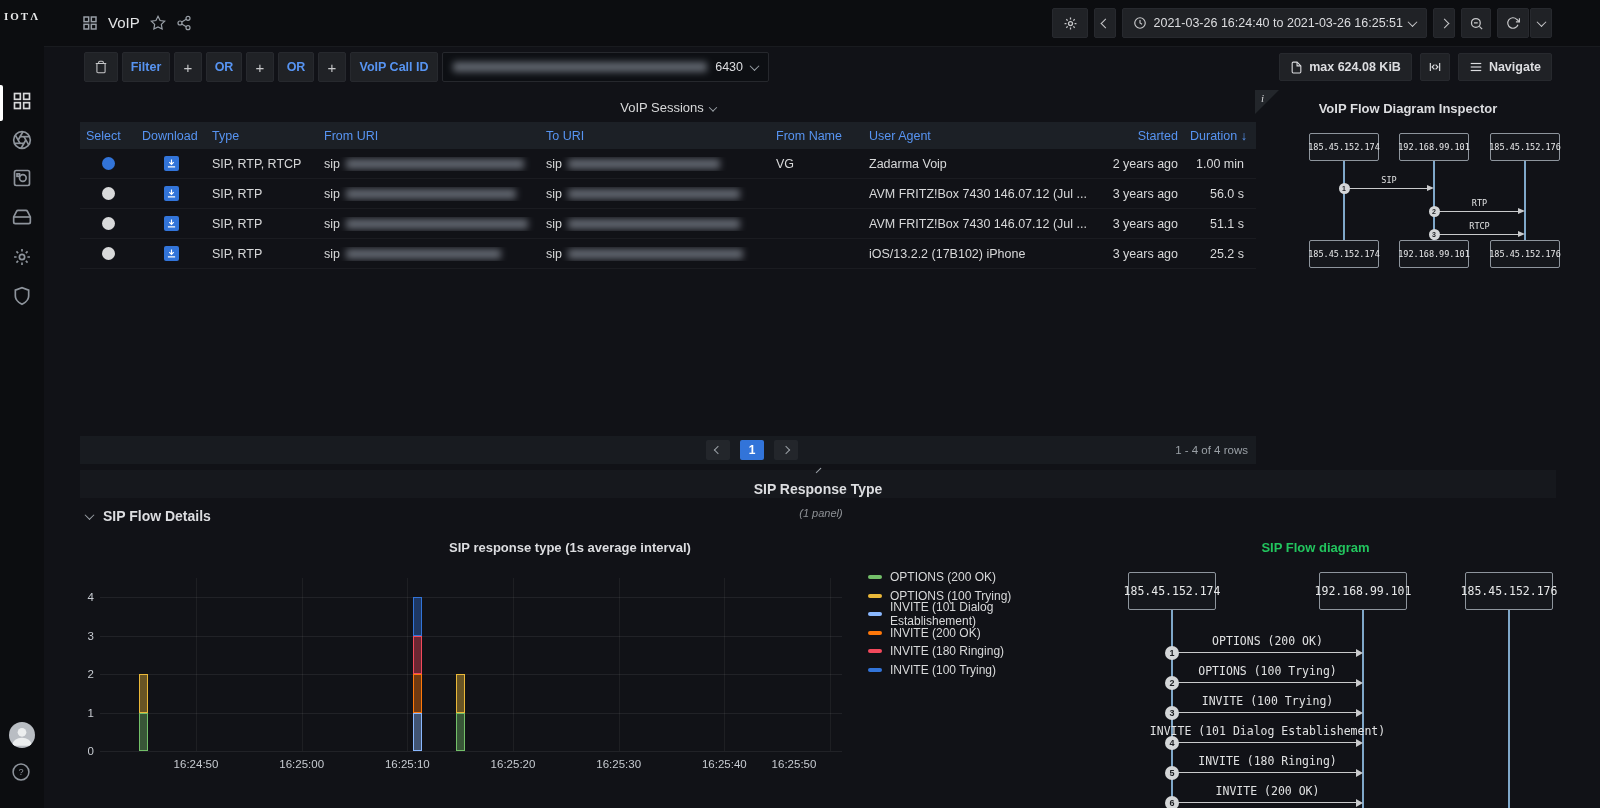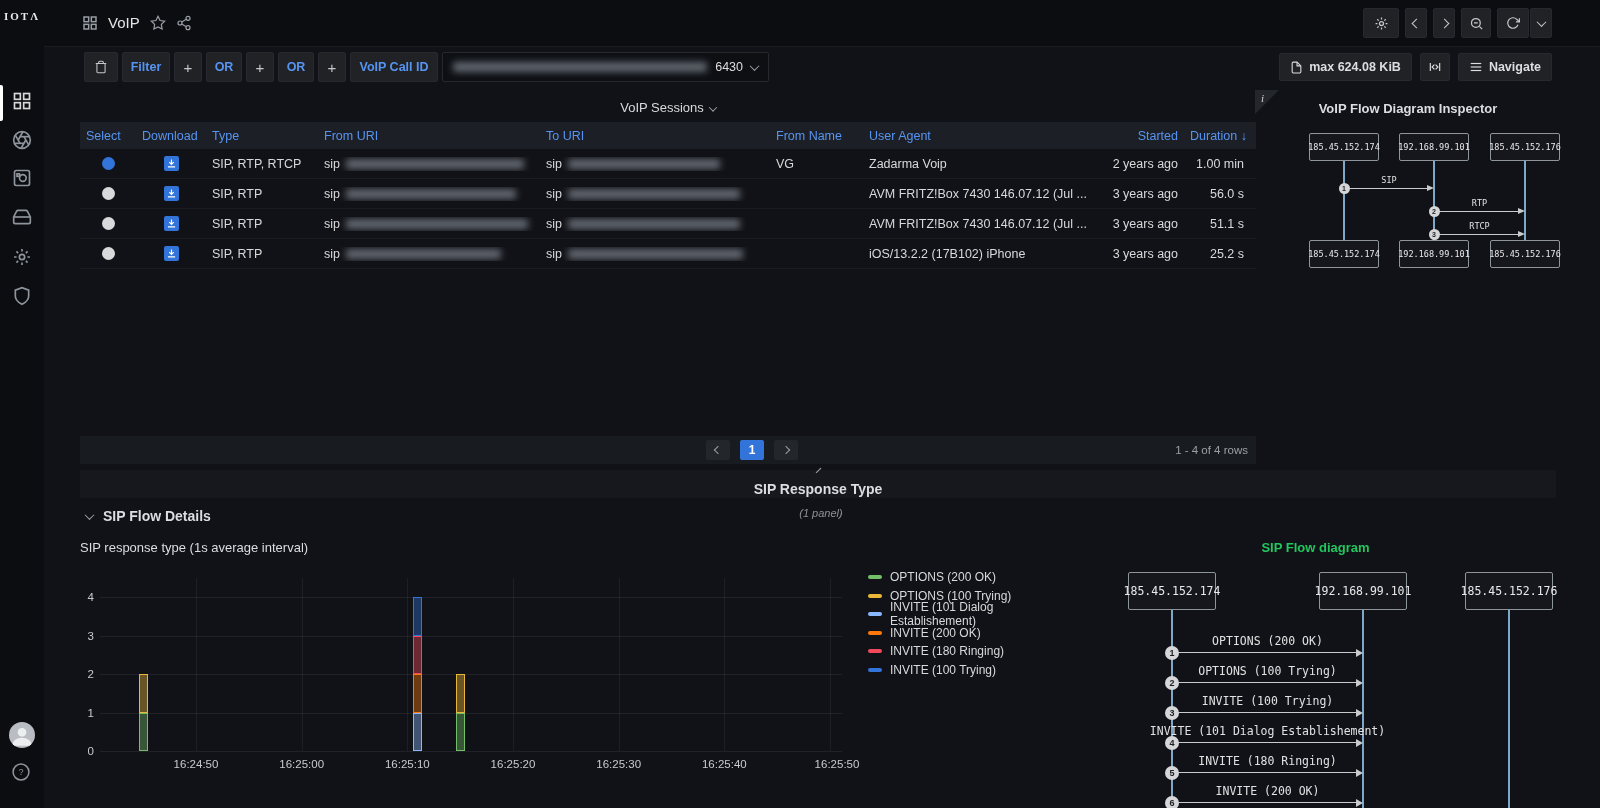--- a/index.html
+++ b/index.html
@@ -74,21 +74,21 @@
   
   #section1{left:80px;top:470px;width:1476px;height:28px;background:#16181d;display:flex;align-items:center;
             gap:10px;padding:0 10px;box-sizing:border-box;flex-direction:column;}
   #section2{left:80px;top:504px;width:1476px;height:24px;display:flex;align-items:center;gap:10px;
             padding:0 6px;box-sizing:border-box;}
   .section-label{font-size:14px;font-weight:bold;color:#dcdde0;}
   .section-meta{font-size:11px;font-style:italic;color:#8e9196;margin-left:6px;}
   .section-chev{color:#9aa0a6;}
   
   #chart-panel{left:80px;top:530px;width:980px;height:278px;}
-  #chart-title{left:0;top:10px;width:980px;font-size:13px;font-weight:normal;color:#dcdde0;}
+  #chart-title{left:0;top:10px;width:980px;text-align:center;font-size:13px;font-weight:bold;color:#dcdde0;}
   .gridline-h{position:absolute;height:1px;background:rgba(255,255,255,0.07);}
   .gridline-v{position:absolute;width:1px;background:rgba(255,255,255,0.055);}
   .ytick{position:absolute;left:0;width:14px;text-align:right;font-size:11.5px;color:#c7cbd1;transform:translateY(-50%);}
   .xtick{position:absolute;width:80px;text-align:center;font-size:11.5px;color:#c7cbd1;transform:translateX(-50%);}
   .barseg{position:absolute;box-sizing:border-box;border-width:1px;border-style:solid;}
   #legend{position:absolute;}
   .legend-item{display:flex;align-items:center;gap:8px;height:18.5px;font-size:12px;color:#d8d9da;}
   .swatch{width:14px;height:4px;border-radius:2px;flex:0 0 auto;}
   
   #flow-panel{left:1075px;top:530px;width:481px;height:278px;}
@@ -193,20 +193,28 @@
   <div class="abs" style="top:8px;right:48px;display:flex;align-items:center;gap:6px;">
     <span class="btn" style="width:36px;padding:0;">
       <svg viewBox="0 0 24 24" width="15" height="15" fill="none" stroke="#c7c8ca" stroke-width="2">
           <circle cx="12" cy="12" r="3.2"></circle>
           <path d="M12 2.5v3M12 18.5v3M2.5 12h3M18.5 12h3M5.3 5.3l2.1 2.1M16.6 16.6l2.1 2.1M18.7 5.3l-2.1 2.1M7.4 16.6l-2.1 2.1"></path>
         </svg>
     </span>
     <span class="btn" style="width:22px;padding:0;">
         <span class="chev left"></span>
       </span>
+    <span class="btn">
+      <svg viewBox="0 0 24 24" width="14" height="14" fill="none" stroke="#c7c8ca" stroke-width="2">
+          <circle cx="12" cy="12" r="9"></circle>
+          <polyline points="12 7 12 12 15.5 14"></polyline>
+        </svg>
+      <span style="color:#dcdde0;font-weight:500;">2021-03-26 16:24:40 to 2021-03-26 16:25:51</span>
+      <span class="chev down"></span>
+    </span>
     <span class="btn" style="width:22px;padding:0;">
         <span class="chev right"></span>
       </span>
     <span class="btn" style="width:30px;padding:0;">
       <svg viewBox="0 0 24 24" width="15" height="15" fill="none" stroke="#c7c8ca" stroke-width="2">
           <circle cx="11" cy="11" r="7"></circle>
           <line x1="21" y1="21" x2="16.65" y2="16.65"></line>
           <line x1="8" y1="11" x2="14" y2="11"></line>
         </svg>
     </span>
@@ -458,21 +466,21 @@
         <div class="xtick" style="left: 221.667px; top: 228px;">16:25:00</div>
         <div class="gridline-v" style="left: 327.334px; top: 48px; height: 173px;"></div>
         <div class="xtick" style="left: 327.334px; top: 228px;">16:25:10</div>
         <div class="gridline-v" style="left: 433.001px; top: 48px; height: 173px;"></div>
         <div class="xtick" style="left: 433.001px; top: 228px;">16:25:20</div>
         <div class="gridline-v" style="left: 538.668px; top: 48px; height: 173px;"></div>
         <div class="xtick" style="left: 538.668px; top: 228px;">16:25:30</div>
         <div class="gridline-v" style="left: 644.335px; top: 48px; height: 173px;"></div>
         <div class="xtick" style="left: 644.335px; top: 228px;">16:25:40</div>
         <div class="gridline-v" style="left: 750.002px; top: 48px; height: 173px;"></div>
-        <div class="xtick" style="left: 757px; top: 228px; text-align: center;">16:25:50</div>
+        <div class="xtick" style="left: 714px; top: 228px; text-align: center;">16:25:50</div>
         <div class="barseg" style="left: 58.6665px; width: 9px; top: 182.5px; height: 38.5px; border-color: rgb(115, 191, 105); background: rgba(115, 191, 105, 0.4);"></div>
         <div class="barseg" style="left: 58.6665px; width: 9px; top: 144px; height: 38.5px; border-color: rgb(234, 184, 57); background: rgba(234, 184, 57, 0.4);"></div>
         <div class="barseg" style="left: 333.401px; width: 9px; top: 182.5px; height: 38.5px; border-color: rgb(138, 184, 255); background: rgba(138, 184, 255, 0.4);"></div>
         <div class="barseg" style="left: 333.401px; width: 9px; top: 144px; height: 38.5px; border-color: rgb(255, 120, 10); background: rgba(255, 120, 10, 0.4);"></div>
         <div class="barseg" style="left: 333.401px; width: 9px; top: 105.5px; height: 38.5px; border-color: rgb(242, 73, 92); background: rgba(242, 73, 92, 0.4);"></div>
         <div class="barseg" style="left: 333.401px; width: 9px; top: 67px; height: 38.5px; border-color: rgb(50, 116, 217); background: rgba(50, 116, 217, 0.4);"></div>
         <div class="barseg" style="left: 375.668px; width: 9px; top: 182.5px; height: 38.5px; border-color: rgb(115, 191, 105); background: rgba(115, 191, 105, 0.4);"></div>
         <div class="barseg" style="left: 375.668px; width: 9px; top: 144px; height: 38.5px; border-color: rgb(234, 184, 57); background: rgba(234, 184, 57, 0.4);"></div>
       </div>
     <div id="legend" style="left: 788px; top: 38px;">

